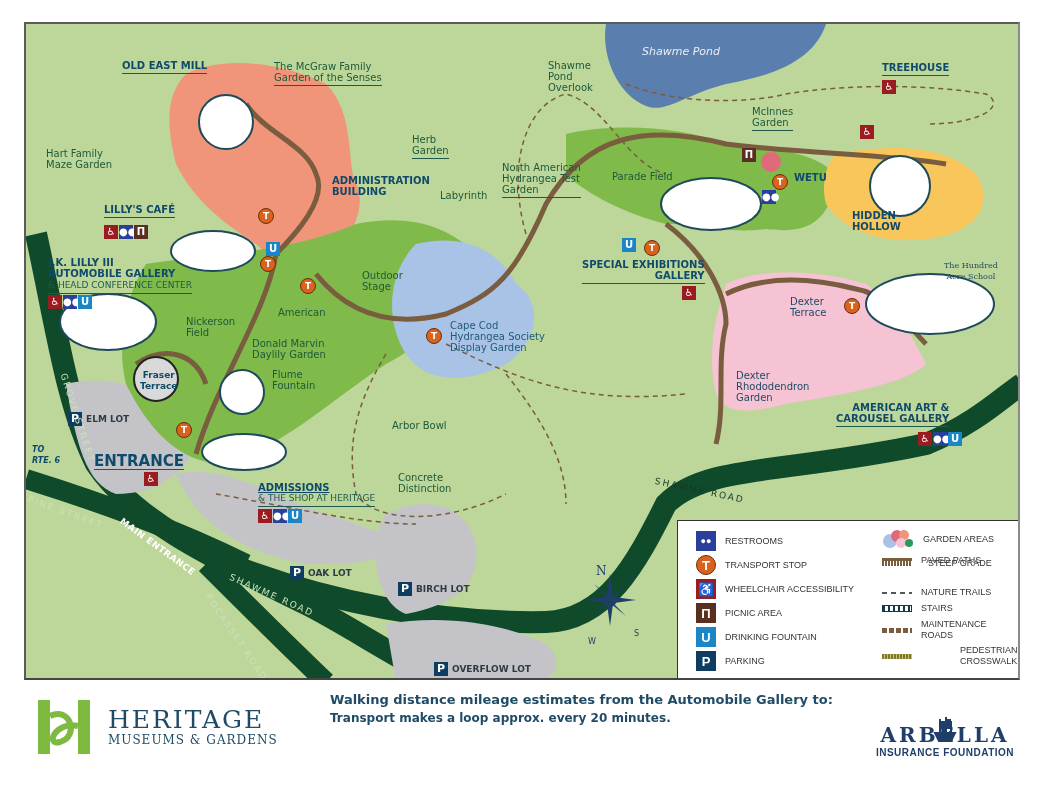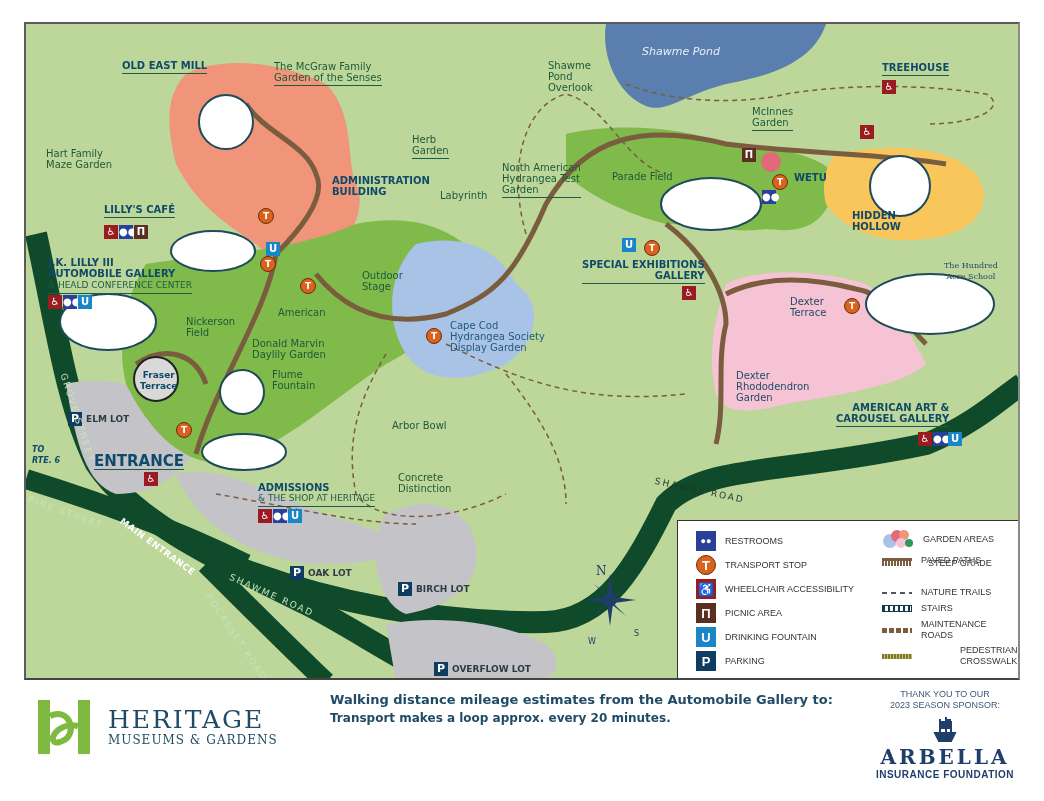--- a/index.html
+++ b/index.html
@@ -166,21 +166,21 @@
   <div class="lbl title u" style="left:810px;top:378px;text-align:right;"><span>AMERICAN ART &amp;</span><br><span>CAROUSEL GALLERY</span></div>
   <div class="icons" style="left:892px;top:408px;">
     <div class="ic wc">♿</div>
     <div class="ic rr">●●</div>
     <div class="ic df">U</div>
   </div>
   <div class="lbl title u" style="left:68px;top:432px;font-size:15px;">ENTRANCE</div>
   <div class="icons" style="left:118px;top:448px;">
       <div class="ic wc">♿</div>
     </div>
-  <div class="lbl title" style="left:232px;top:458px;">ADMISSIONS</div>
+  <div class="lbl title" style="left:232px;top:458px;text-decoration:underline;">ADMISSIONS</div>
   <div class="lbl sub u" style="left:232px;top:469px;">&amp; THE SHOP AT HERITAGE</div>
   <div class="icons" style="left:232px;top:485px;">
     <div class="ic wc">♿</div>
     <div class="ic rr">●●</div>
     <div class="ic df">U</div>
   </div>
 
   <div class="ts" style="left:232px;top:184px;">T</div>
   <div class="ts" style="left:234px;top:232px;">T</div>
   <div class="ts" style="left:274px;top:254px;">T</div>
@@ -293,20 +293,19 @@
   <div class="big">HERITAGE</div>
   <div class="small">MUSEUMS &amp; GARDENS</div>
 </div>
 
 <div class="walk">
   <h4>Walking distance mileage estimates from the Automobile Gallery to:</h4>
   <div class="note">Transport makes a loop approx. every 20 minutes.</div>
 </div>
 
 <div class="sponsor">
-  <div class="thanks"><span>THANK YOU TO OUR</span><br><span>2023 SEASON SPONSOR:</span></div>
   <svg style="position:absolute;left:72px;top:26px;" width="26" height="28">
       <path d="M3,18 L23,18 L19,26 L7,26Z M8,4 L8,17 M14,2 L14,17 M19,6 L19,17" stroke="#1f3f6a" stroke-width="2" fill="#1f3f6a"></path>
       <path d="M9,6 L13,6 L13,14 L9,14Z M15,4 L19,4 L19,14 L15,14Z" fill="#1f3f6a"></path>
     </svg>
   <div class="arb">ARBELLA</div>
   <div class="ins">INSURANCE FOUNDATION</div>
 </div>
 
 </body></html>

